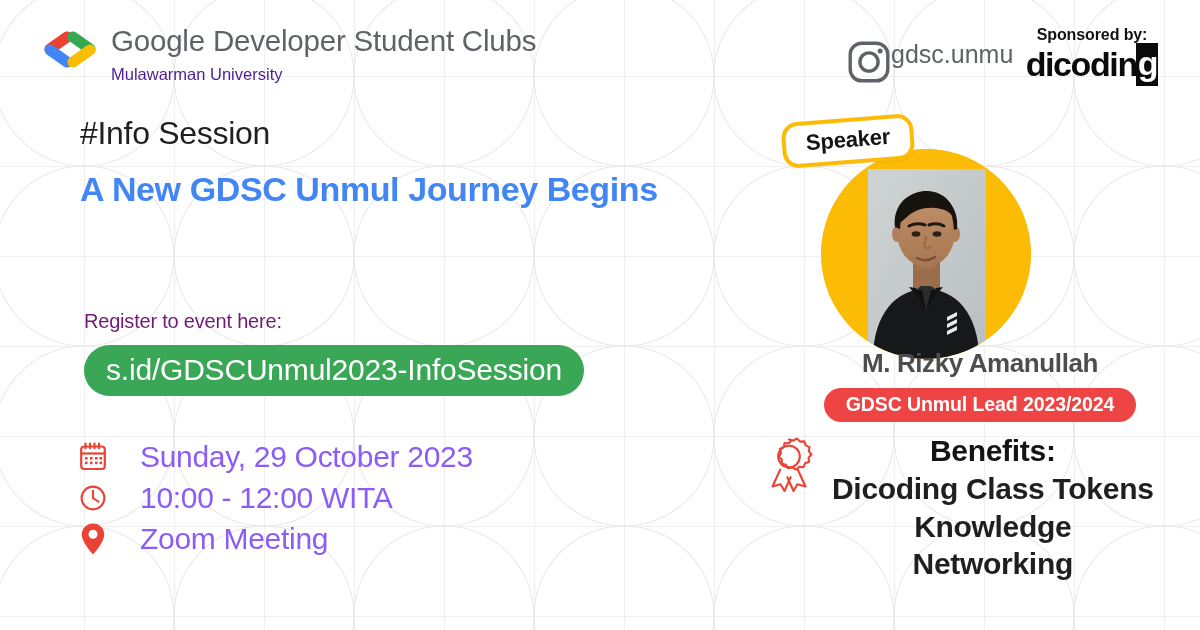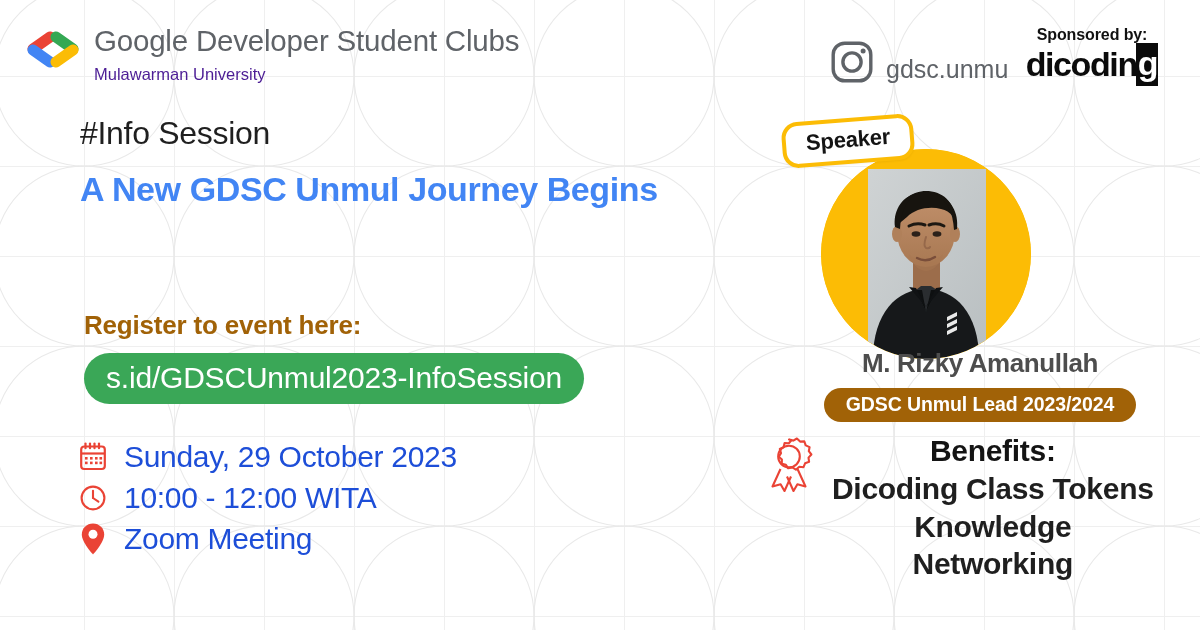--- a/index.html
+++ b/index.html
@@ -44,21 +44,21 @@
   }
   .bg-circles circle {
     fill: none;
     stroke: #e9e9e9;
     stroke-width: 1.1;
   }
 
   
   .header {
     position: absolute;
-    top: 0; left: 0; right: 0;
+    top: 0; left: 17px; right: 0;
     height: 108px;
     z-index: 3;
   }
 
   .gdsc-lockup {
     position: absolute;
     left: 26px;
     top: 26px;
     display: flex;
     align-items: flex-start;
@@ -86,22 +86,21 @@
     color: #4c1d95;
     font-weight: 400;
     white-space: nowrap;
   }
 
   .ig-block {
     position: absolute;
     left: 830px;
     top: 40px;
     display: flex;
-    align-items: flex-end;
-    gap: 12px;
+    align-items: flex-start;
   }
   .ig-icon { width: 44px; height: 44px; flex: none; display:block; }
   .ig-handle {
     font-size: 25px;
     color: #5f6368;
     font-weight: 400;
     white-space: nowrap;
   }
 
   .sponsor-block {
@@ -166,23 +165,23 @@
     line-height: 1.18;
   }
 
   .register-block {
     position: absolute;
     left: 84px;
     top: 310px;
     z-index: 3;
   }
   .register-label {
-    font-size: 26px;
-    color: #a16207;
-    font-weight: 700;
+    font-size: 20px;
+    color: #701a75;
+    font-weight: 400;
     letter-spacing: -0.2px;
   }
   .register-pill {
     margin-top: 12px;
     display: inline-block;
     background: #3aa757;
     color: #ffffff;
     font-size: 30px;
     font-weight: 400;
     letter-spacing: -0.2px;
@@ -205,23 +204,23 @@
   }
   .detail-icon {
     width: 30px;
     height: 32px;
     flex: none;
     display: flex;
     align-items: center;
     justify-content: center;
   }
   .detail-text {
-    margin-left: 16px;
+    margin-left: 32px;
     font-size: 30px;
-    color: #1d4ed8;
+    color: #8b5cf6;
     font-weight: 400;
     letter-spacing: -0.3px;
     white-space: nowrap;
   }
 
   
   .speaker-wrap {
     position: absolute;
     left: 790px;
     top: 112px;
@@ -275,21 +274,21 @@
   }
   .speaker-role {
     position: absolute;
     left: 0;
     top: 276px;
     width: 380px;
     text-align: center;
   }
   .speaker-role span {
     display: inline-block;
-    background: #a16207;
+    background: #ef4444;
     color: #ffffff;
     font-size: 19.5px;
     font-weight: 700;
     letter-spacing: -0.1px;
     border-radius: 20px;
     padding: 5px 22px 7px 22px;
     line-height: 1.15;
   }
 
   .benefits {

